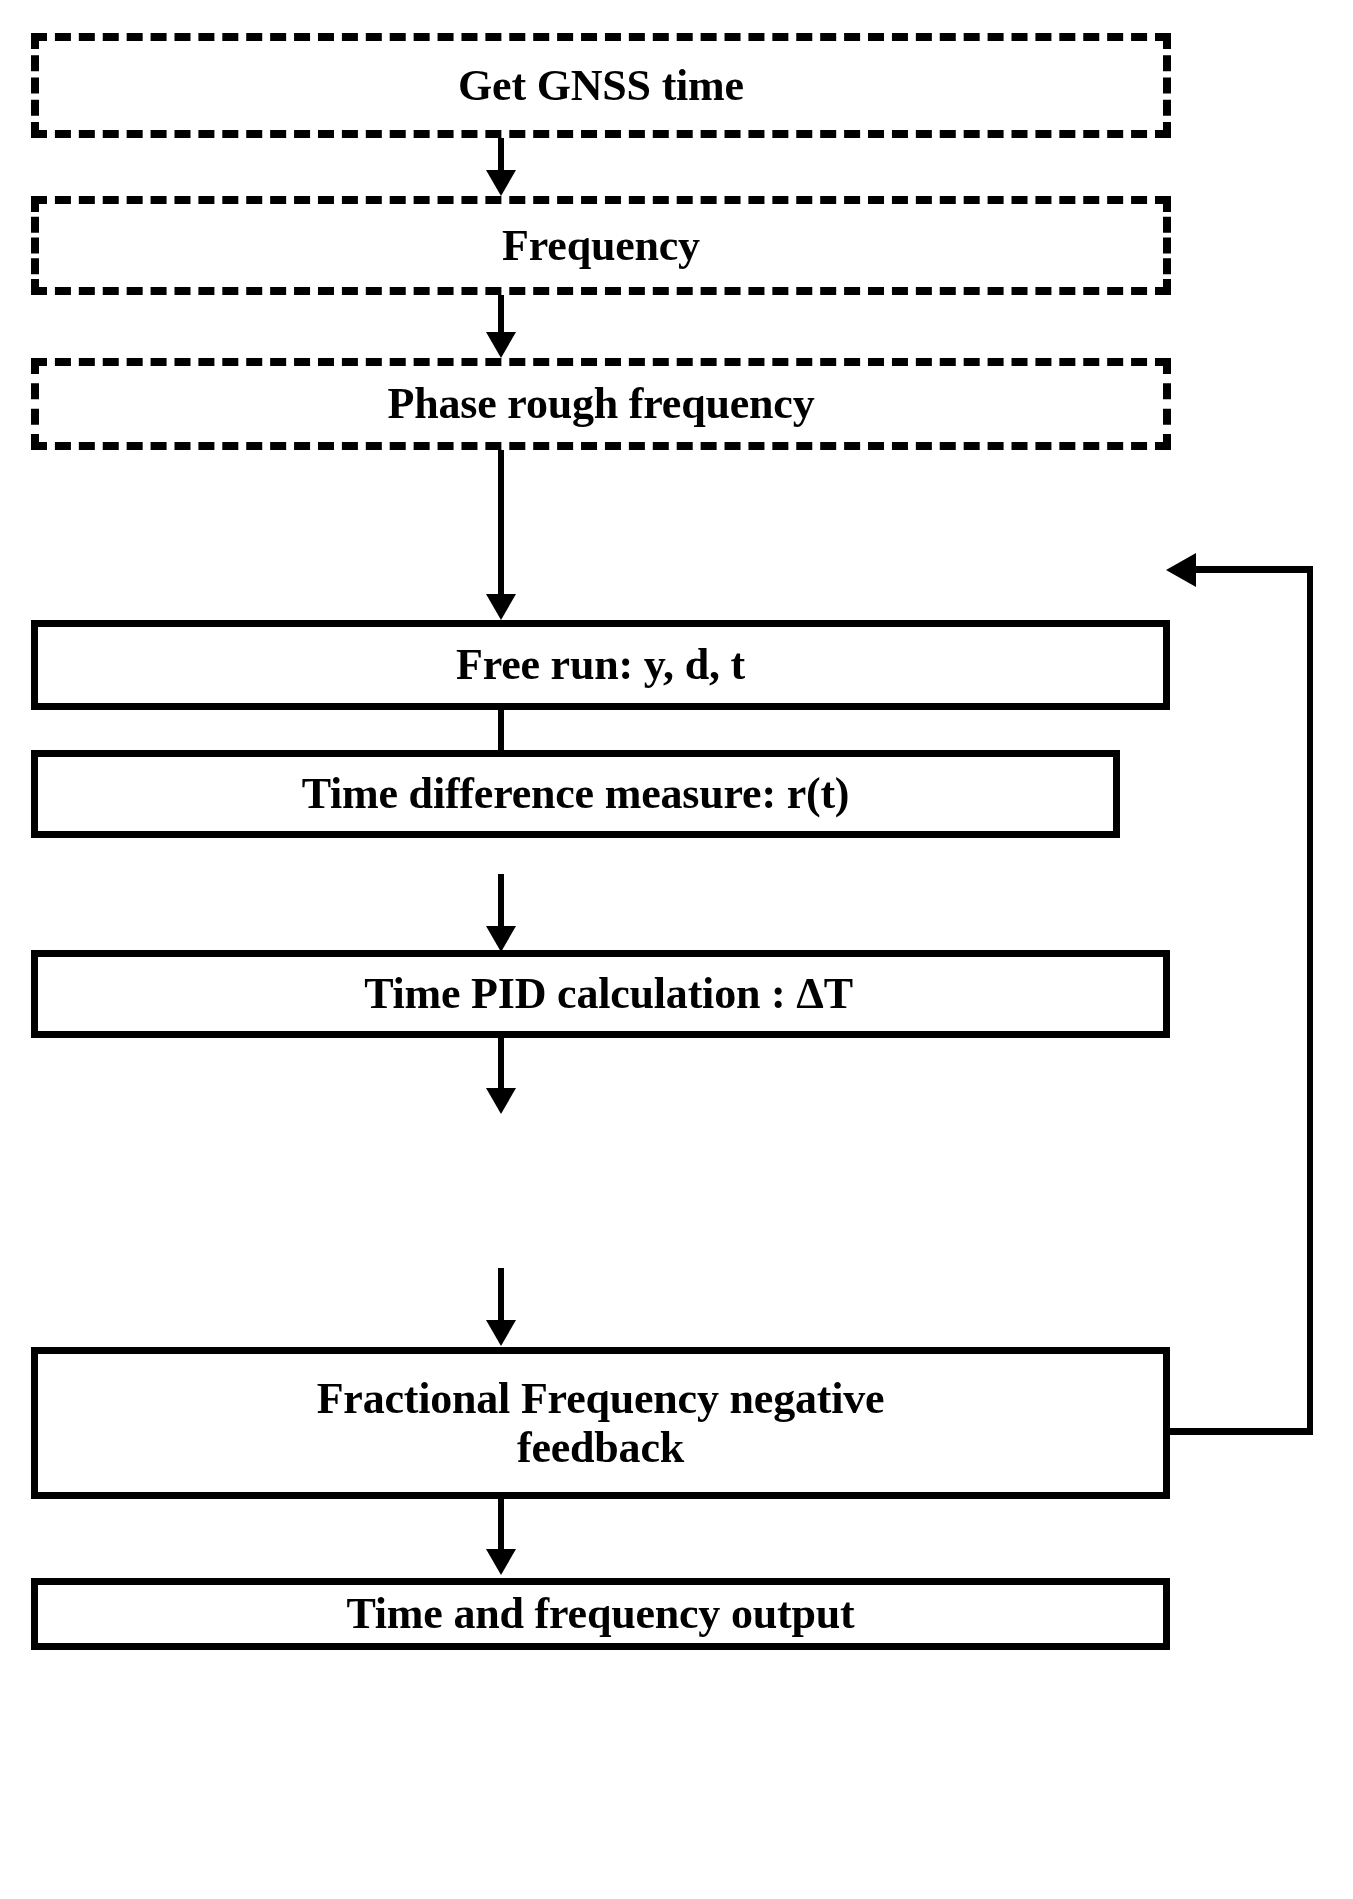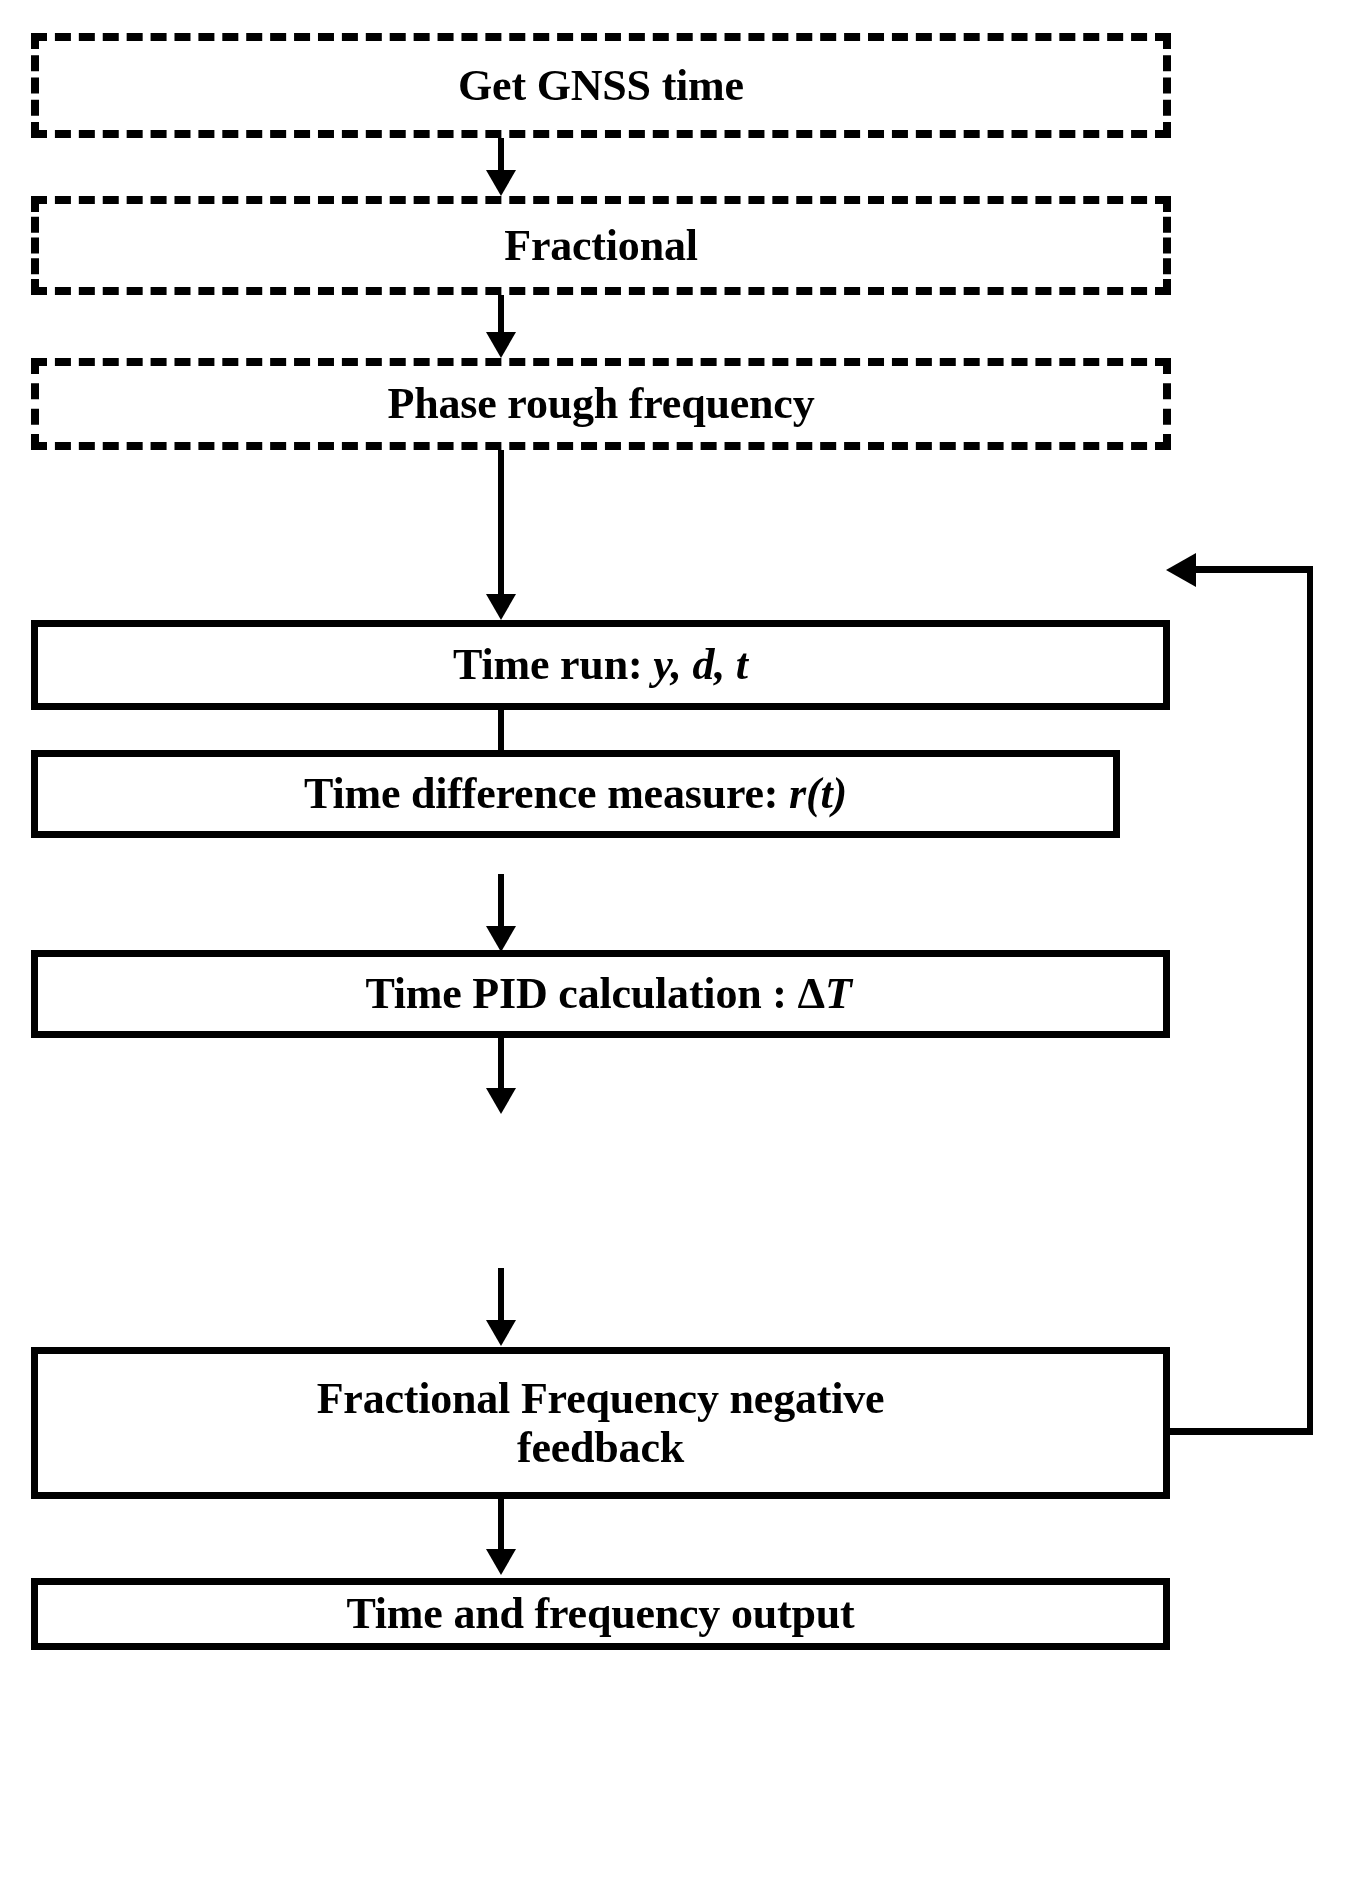--- a/index.html
+++ b/index.html
@@ -35,21 +35,20 @@
   }
   .node.solid {
     border: 7px solid #000000;
   }
   .node .label {
     white-space: pre-line;
     font-size: 44px;
     padding: 0 12px;
   }
   .node .label .var {
-    font-style: italic;
   }
   .node .label .op {
     font-style: normal;
   }
   
   .vline {
     position: absolute;
     width: 6px;
     background: #000000;
   }
@@ -81,35 +80,35 @@
 <div id="canvas">
 
   <div class="node dashed" style="left:31px; top:33px; width:1140px; height:105px;">
     <span class="label">Get GNSS time</span>
   </div>
 
   <div class="vline" style="left:498px; top:138px; height:42px;"></div>
   <div class="arrowdown" style="left:486px; top:170px;"></div>
 
   <div class="node dashed" style="left:31px; top:196px; width:1140px; height:99px;">
-    <span class="label">Fractional</span>
+    <span class="label">Frequency</span>
   </div>
 
   <div class="vline" style="left:498px; top:295px; height:48px;"></div>
   <div class="arrowdown" style="left:486px; top:332px;"></div>
 
   <div class="node dashed" style="left:31px; top:358px; width:1140px; height:92px;">
     <span class="label">Phase rough frequency</span>
   </div>
 
   <div class="vline" style="left:498px; top:450px; height:150px;"></div>
   <div class="arrowdown" style="left:486px; top:594px;"></div>
 
   <div class="node solid" style="left:31px; top:620px; width:1139px; height:90px;">
-    <span class="label"><span>Time run: </span><span class="var">y, d, t</span></span>
+    <span class="label"><span>Free run: </span><span class="var">y, d, t</span></span>
   </div>
 
   <div class="vline" style="left:498px; top:710px; height:62px;"></div>
   <div class="arrowdown" style="left:486px; top:762px;"></div>
 
   <div class="node solid" style="left:31px; top:750px; width:1089px; height:88px;">
     <span class="label"><span>Time difference measure: </span><span class="var">r(t)</span></span>
   </div>
 
   <div class="vline" style="left:498px; top:874px; height:62px;"></div>

